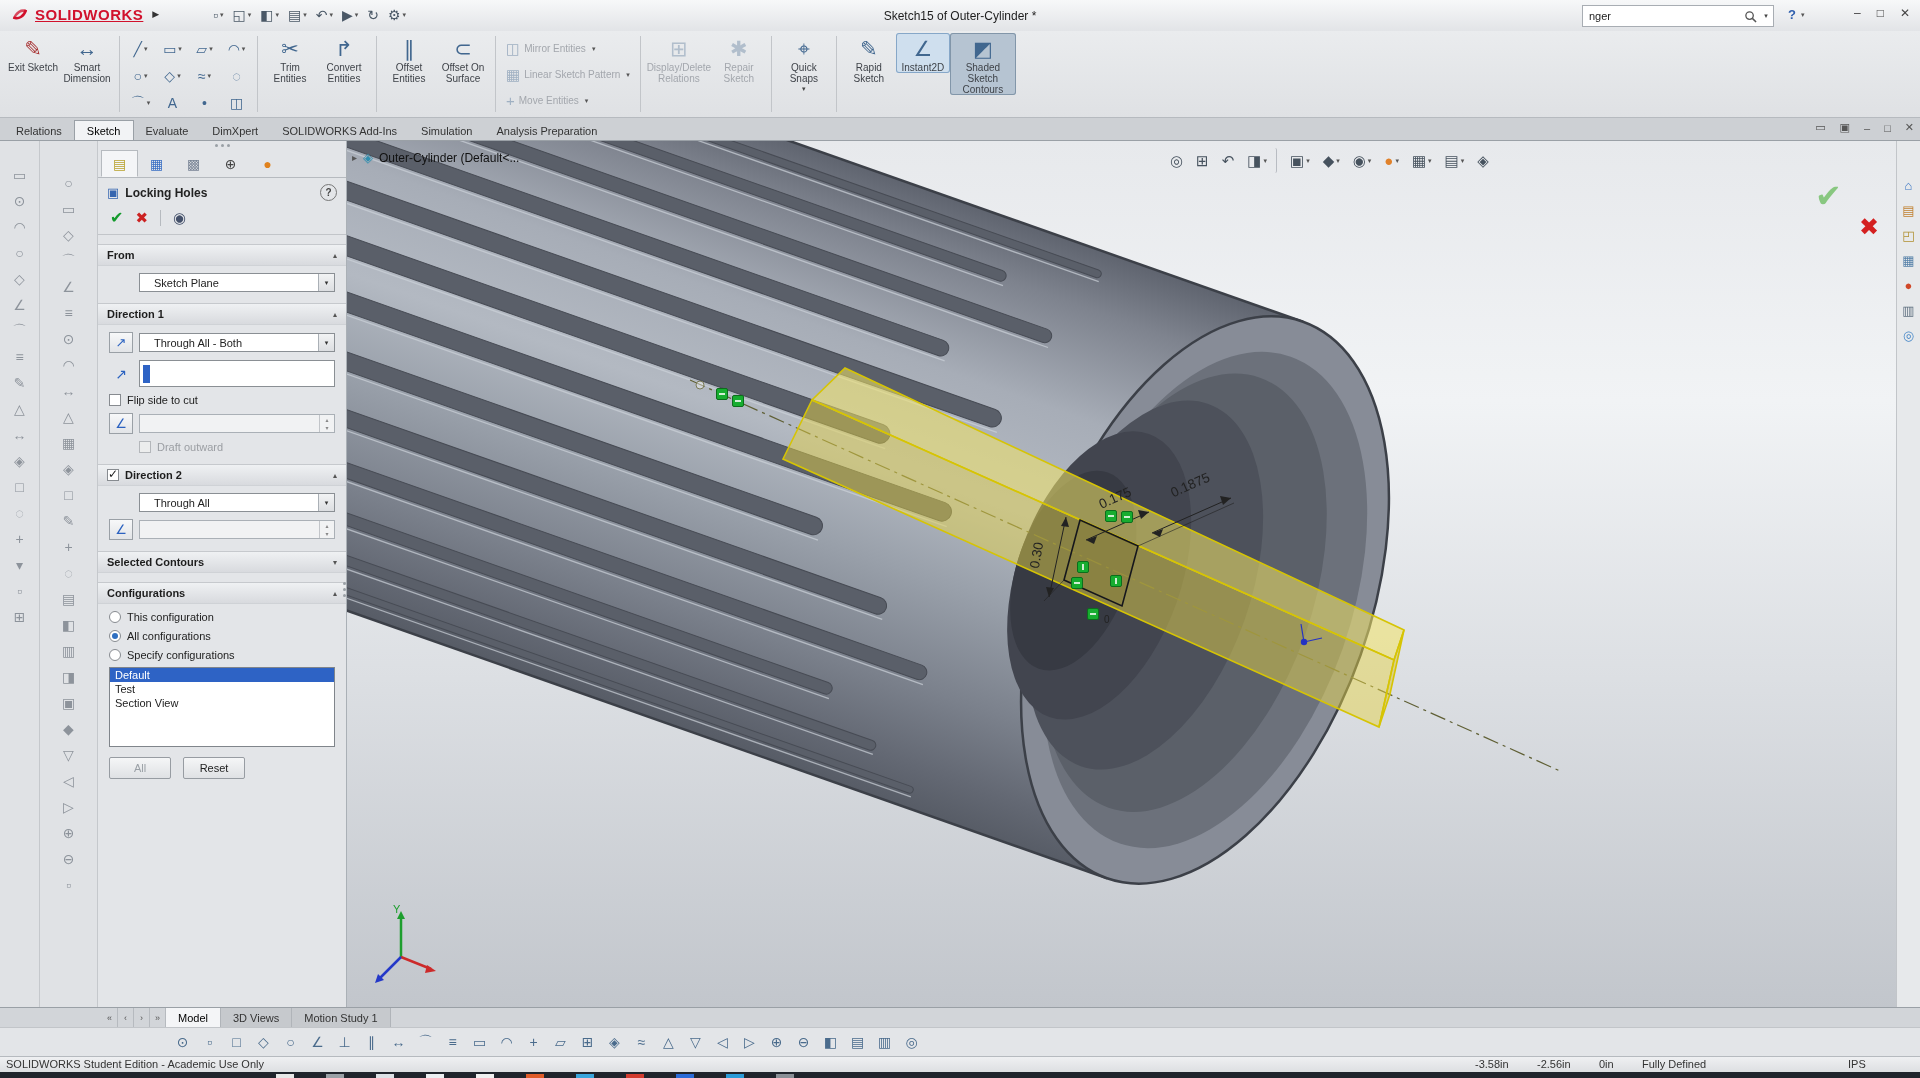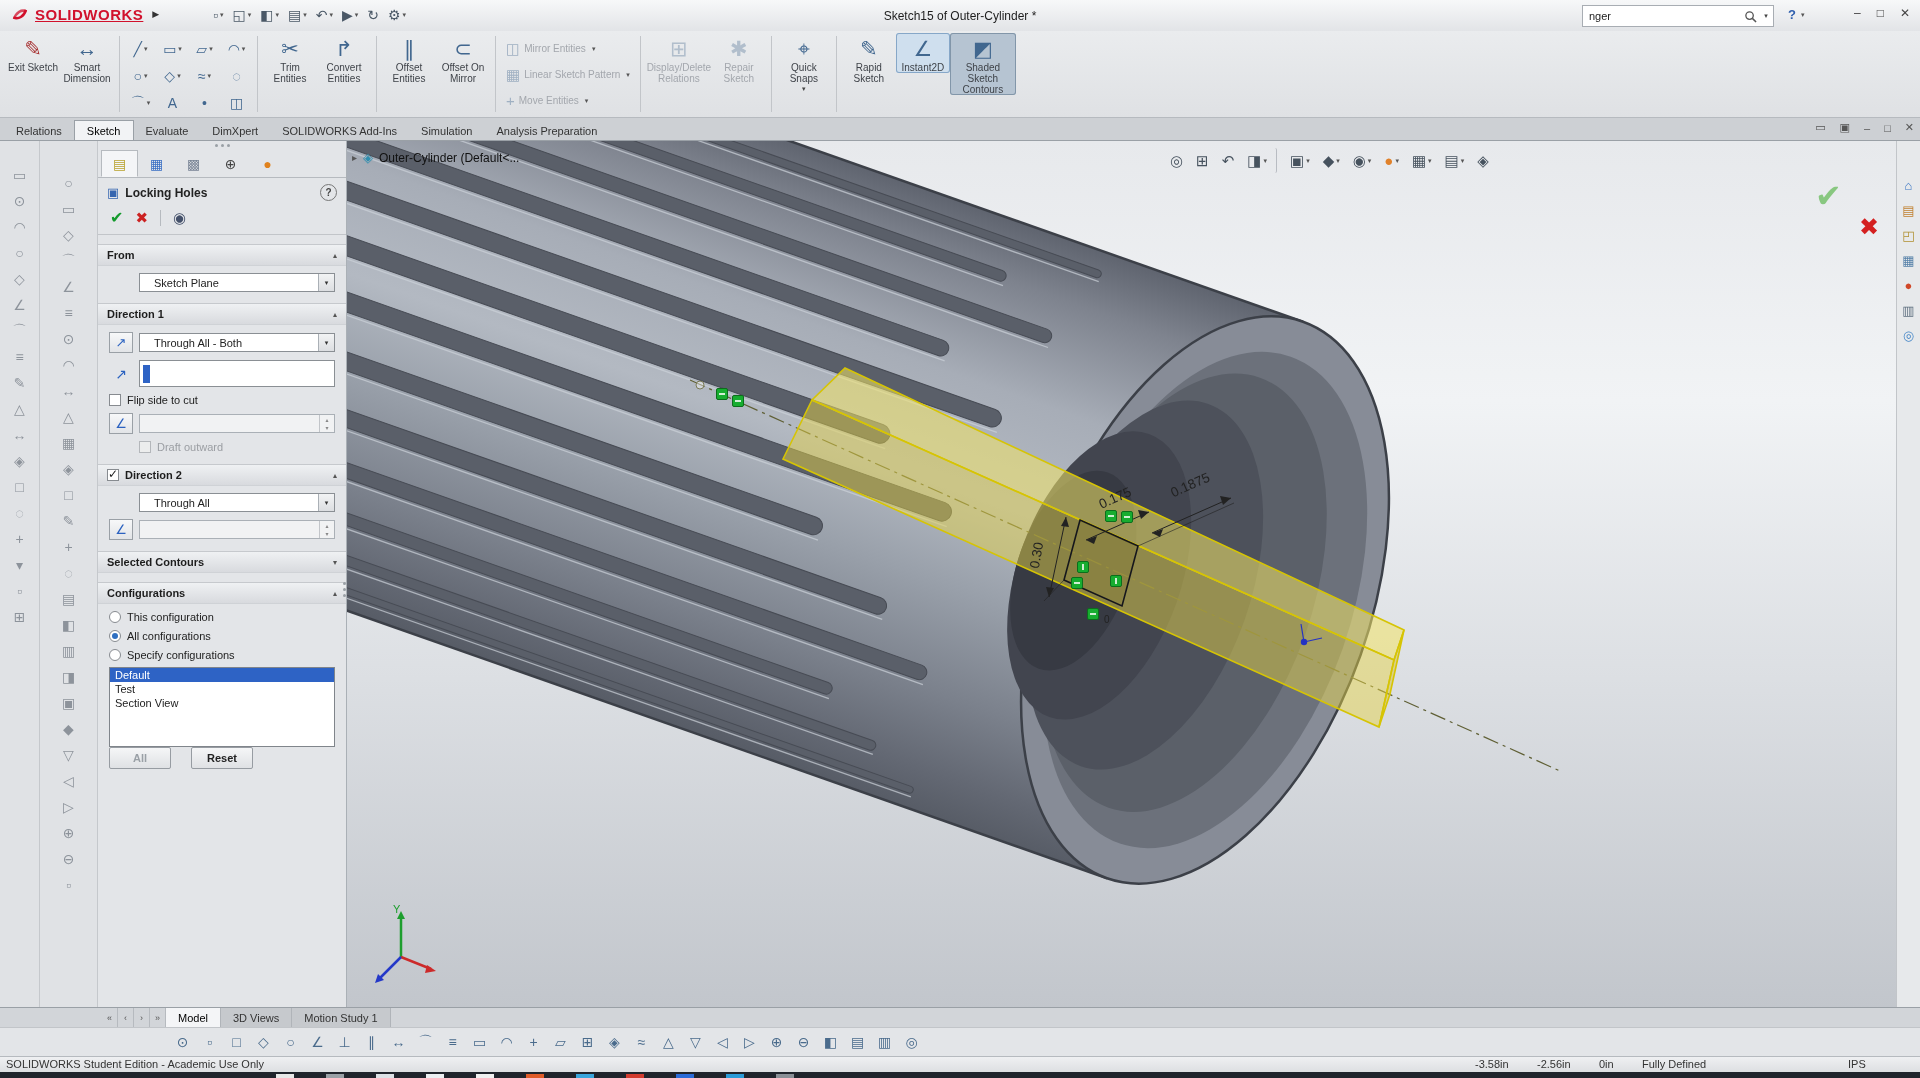--- a/index.html
+++ b/index.html
@@ -107,21 +107,21 @@
   .rb{width:12px;height:12px;border-radius:50%;background:#fff;border:1px solid #878b90;flex:none;position:relative;box-sizing:border-box;}
   .rb.sel::after{content:"";position:absolute;left:2px;top:2px;width:6px;height:6px;border-radius:50%;background:#2f6fc1;}
   .lblmut{color:#9b9ea3;}
   .spin{flex:1;height:19px;background:#f1f2f3;border:1px solid #aab0b6;display:flex;box-sizing:border-box;}
   .spin .fill{flex:1;}
   .spin .arrows{width:14px;border-left:1px solid #c2c5c9;display:flex;flex-direction:column;}
   .spin .arrows span{flex:1;display:flex;align-items:center;justify-content:center;font-size:6px;color:#888;}
   .listbox{margin-top:6px;height:78px;background:#fff;border:1px solid #80858b;overflow:hidden;}
   .li{height:14px;line-height:14px;padding-left:5px;color:#222;}
   .li.sel{background:#2e63c5;color:#fff;}
-  .pm-buttons{display:flex;gap:20px;font-weight:bold;}
+  .pm-buttons{display:flex;gap:12px;margin-top:10px;}
   .btn{min-width:40px;height:20px;background:linear-gradient(#f5f6f7,#dfe1e4);border:1px solid #979ca2;
     border-radius:2px;font-size:11px;display:flex;align-items:center;justify-content:center;padding:0 10px;color:#222;}
   .btn.disabled{color:#9aa0a6;}
   .pm-sidegrip{position:absolute;right:-1px;top:50%;width:6px;height:30px;display:flex;flex-direction:column;
     align-items:center;justify-content:center;gap:3px;}
   .pm-sidegrip i{width:3px;height:3px;background:#9aa0a6;border-radius:50%;}
 
   
   .vp{position:absolute;left:347px;width:1549px;top:0;bottom:0;overflow:hidden;
     background:linear-gradient(180deg,#e7e9ec 0%,#f1f3f5 30%,#dcdfe3 62%,#c2c6cc 100%);}
@@ -309,21 +309,21 @@
     </div>
   </div>
   <div class="rib-div"></div>
   <div class="rib-group">
     <div class="big-btn">
       <span class="ic">∥</span>
       <span class="lbl">Offset Entities</span>
     </div>
     <div class="big-btn">
       <span class="ic">⊂</span>
-      <span class="lbl">Offset On Mirror</span>
+      <span class="lbl">Offset On Surface</span>
     </div>
   </div>
   <div class="rib-div"></div>
   <div class="rib-group">
     <div class="stack3">
       <div class="row-btn">
         <span class="ic">◫</span>
         <span class="lbl">Mirror Entities</span>
         <span class="mini-caret">▾</span>
       </div>

